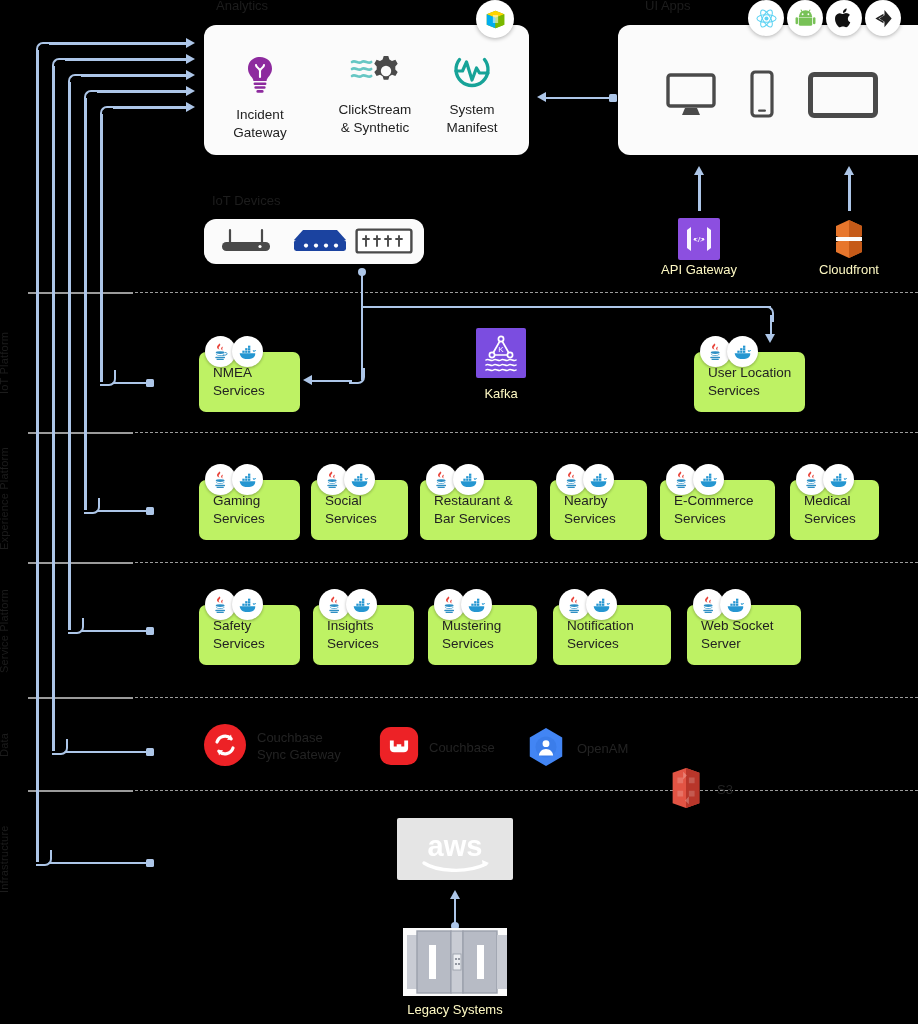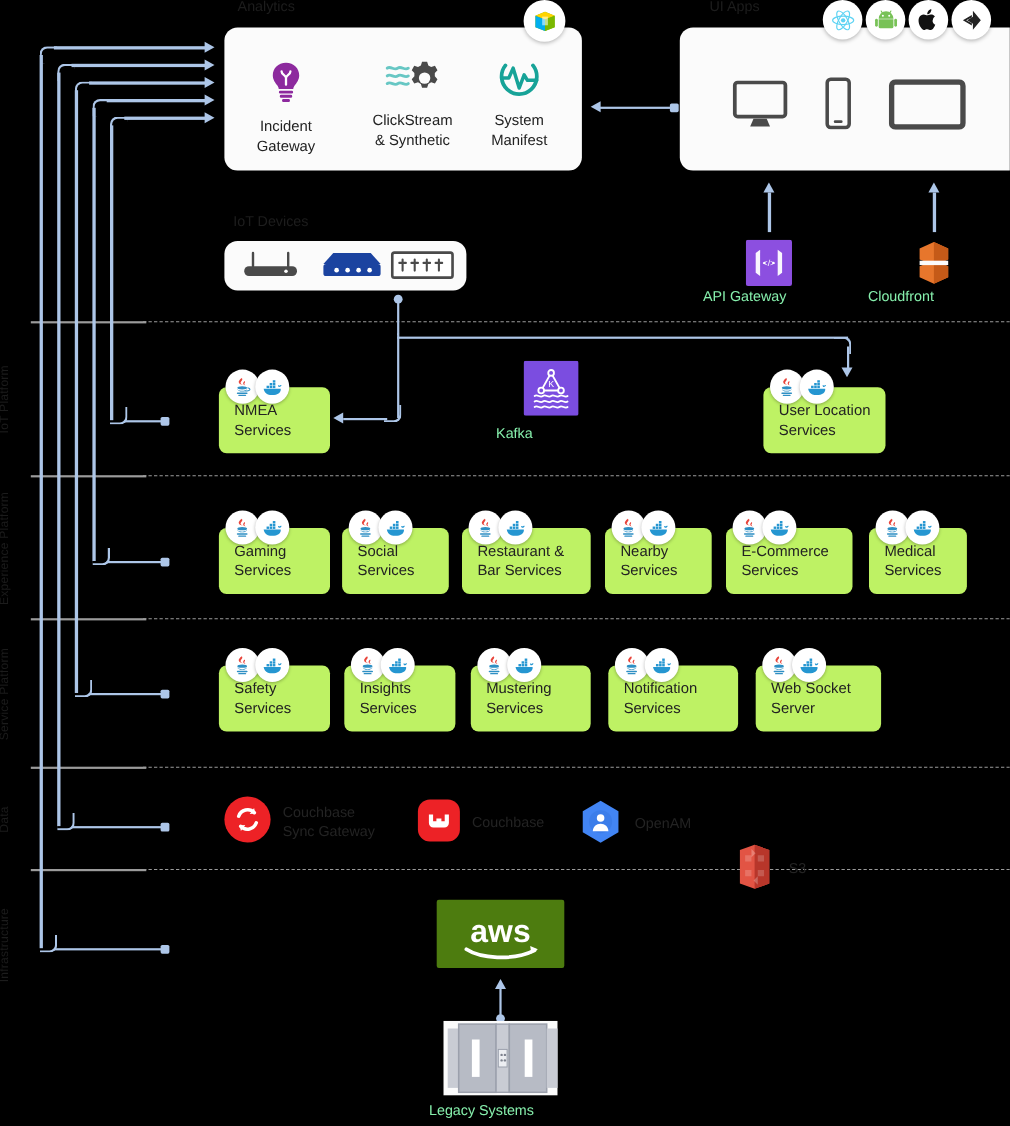--- a/index.html
+++ b/index.html
@@ -58,21 +58,21 @@
   .atile .t{font-size:13.5px;line-height:1.34;color:#222;margin-top:7px;}
   .atile .ic{height:46px;display:flex;align-items:center;justify-content:center;}
 
   
   .appcirc{position:absolute;width:36px;height:36px;border-radius:50%;background:#fff;
            box-shadow:0 1px 4px rgba(0,0,0,.3);display:flex;align-items:center;justify-content:center;}
 
   
   .iconlabel{position:absolute;display:flex;align-items:center;}
   .iconlabel .lb{font-size:13px;color:#232323;line-height:1.3;margin-left:10px;}
-  .centerlabel{position:absolute;font-size:13px;color:#86efac;line-height:1.3;}
+  .centerlabel{position:absolute;text-align:center;font-size:13px;color:#fef9c3;line-height:1.3;}
 </style>
 </head>
 <body>
 
 <div id="stage">
 
   <div class="div-solid" style="left:28px;top:292px;width:105px;"></div>
   <div class="div-dash" style="left:130px;top:292px;width:788px;"></div>
 
   <div class="div-solid" style="left:28px;top:432px;width:105px;"></div>
@@ -829,21 +829,21 @@
         <path d="M22 2v42l14-5V7z" fill="#b8362a"></path>
         <path d="M13 12h6v6h-6zM25 12h6v6h-6zM13 26h6v6h-6zM25 26h6v6h-6z" fill="#fff" opacity=".18"></path>
         <path d="M19 6l4 4-4 4M25 32l-4 4 4 4" fill="#fff" opacity=".25"></path>
       </svg>
     </div>
     <div class="lb">
       <div>S3</div>
     </div>
   </div>
 
-  <div class="abs" style="left:397px;top:818px;width:116px;height:62px;background:#4d7c0f;border-radius:2px;">
+  <div class="abs" style="left:397px;top:818px;width:116px;height:62px;background:#e5e5e5;border-radius:2px;">
     <svg width="116" height="62" viewBox="0 0 116 62" aria-hidden="true">
       <text x="58" y="38" font-size="29" fill="#fff" text-anchor="middle" font-family="Liberation Sans, sans-serif" font-weight="bold">aws</text>
       <path d="M27 45c12 8 42 11 62 1" stroke="#fff" stroke-width="3.4" fill="none" stroke-linecap="round"></path>
       <path d="M85 42l7 3-6 4z" fill="#fff"></path>
     </svg>
   </div>
 
   <div class="vline" style="left:453.8px;top:898px;height:26px;"></div>
   <div class="arrow-u" style="left:450px;top:890px;"></div>
   <div class="dot" style="left:451px;top:922px;"></div>

